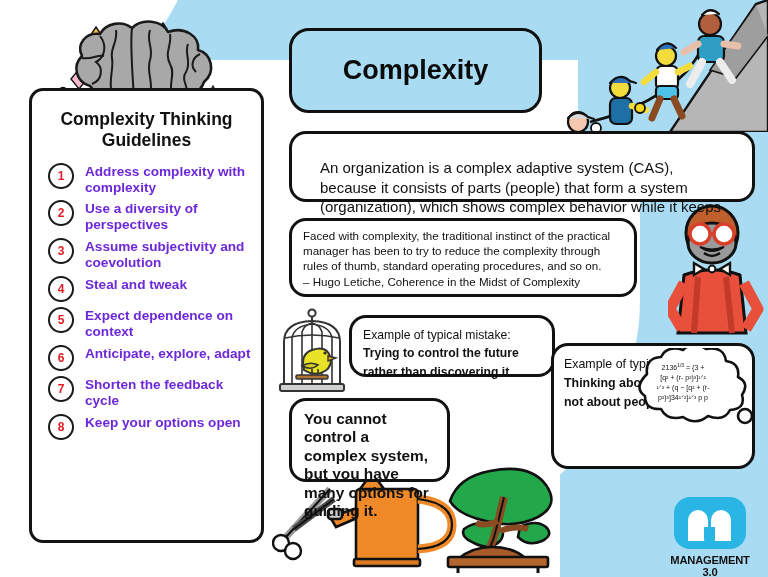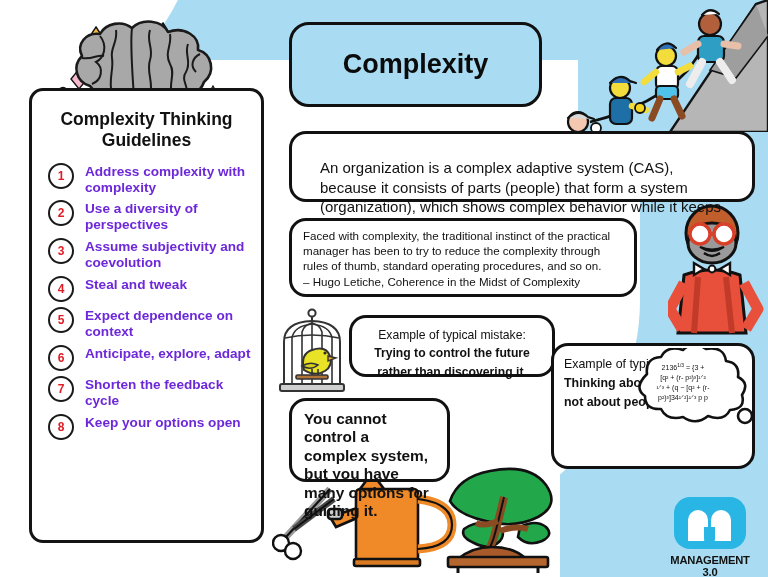--- a/index.html
+++ b/index.html
@@ -32,39 +32,39 @@
   .num-circle{
     flex:0 0 auto;width:26px;height:26px;border:2.6px solid #1a1a1a;border-radius:50%;
     display:flex;align-items:center;justify-content:center;
     font-size:12px;font-weight:bold;color:#e01b24;margin-right:11px;margin-top:1px;
     background:#fff;box-sizing:border-box;
   }
   .guide-text{font-size:13.6px;font-weight:bold;color:#6d28d9;line-height:1.17;padding-top:2px;}
 
   
   .title-box{
-    position:absolute;left:289px;top:22px;width:253px;height:85px;
+    position:absolute;left:289px;top:28px;width:253px;height:85px;
     background:#a9dcf2;border:3.5px solid #101010;border-radius:20px;
     display:flex;align-items:center;justify-content:center;
     box-sizing:border-box;z-index:30;
   }
   .title-text{font-size:27px;font-weight:bold;color:#0b0b0b;text-align:center;line-height:1.12;}
 
   
   .box{
     position:absolute;background:#ffffff;border:3.2px solid #111;
     border-radius:17px;box-sizing:border-box;z-index:30;
   }
   .box-cas{left:289px;top:131px;width:466px;height:71px;padding:8px 12px;}
   .box-cas p{margin:16px;font-size:15px;color:#111;line-height:1.3;}
 
   .box-quote{left:289px;top:218px;width:348px;height:79px;padding:7px 11px;}
   .box-quote p{margin:0;font-size:11.6px;color:#111;line-height:1.31;}
 
-  .box-mistake1{left:349px;top:315px;width:206px;height:62px;padding:7px 11px;text-align:center;}
+  .box-mistake1{left:349px;top:315px;width:206px;height:62px;padding:7px 11px;}
   .box-mistake1 .m-lead{font-size:12.2px;color:#111;line-height:1.26;}
   .box-mistake1 .m-bold{font-size:12.2px;color:#111;font-weight:bold;line-height:1.26;}
 
   .box-control{left:289px;top:398px;width:161px;height:84px;padding:9px 12px;}
   .box-control p{margin:0;font-size:15.4px;font-weight:bold;color:#111;line-height:1.2;}
 
   .box-mistake2{left:551px;top:343px;width:204px;height:126px;padding:8px 10px;}
   .box-mistake2 .m2-lead{font-size:12.4px;color:#111;line-height:1.28;}
   .box-mistake2 .m2-bold{font-size:12.4px;color:#111;font-weight:bold;line-height:1.28;}
 

